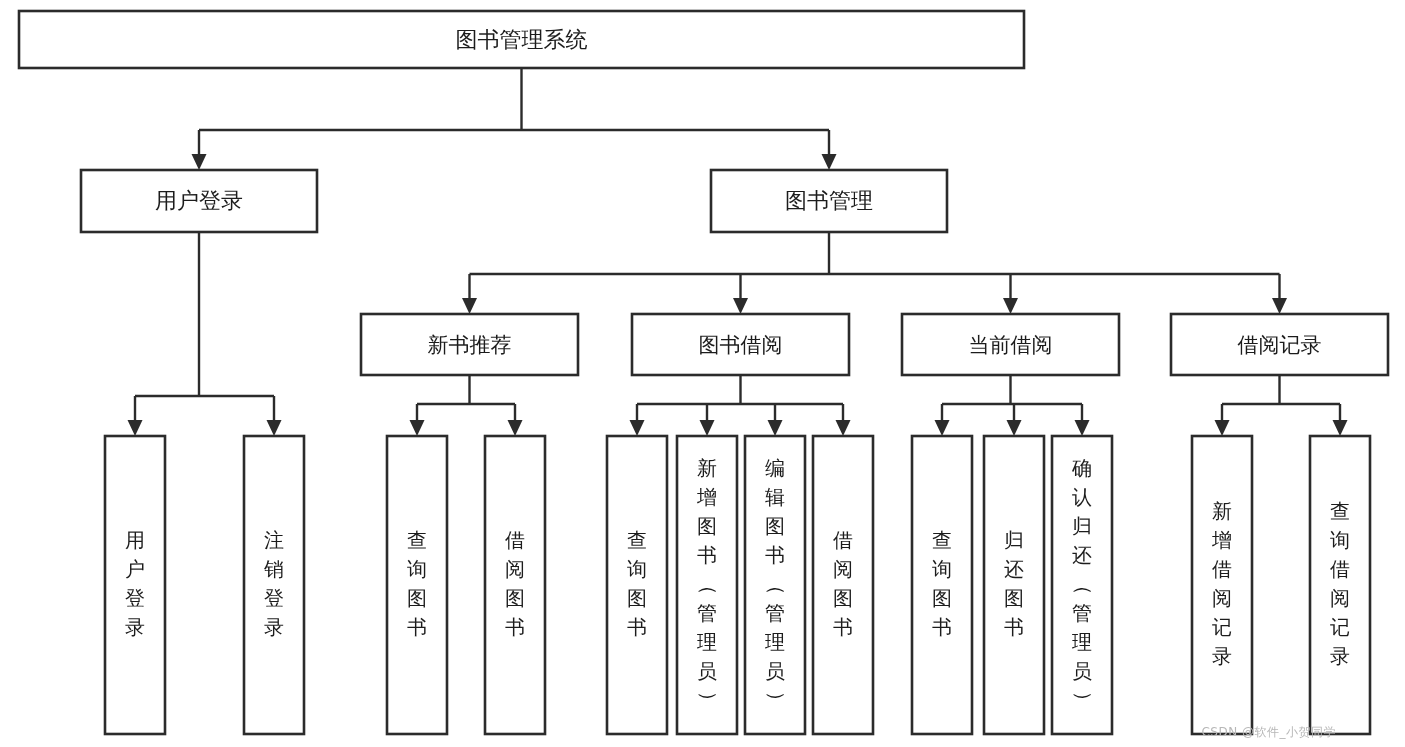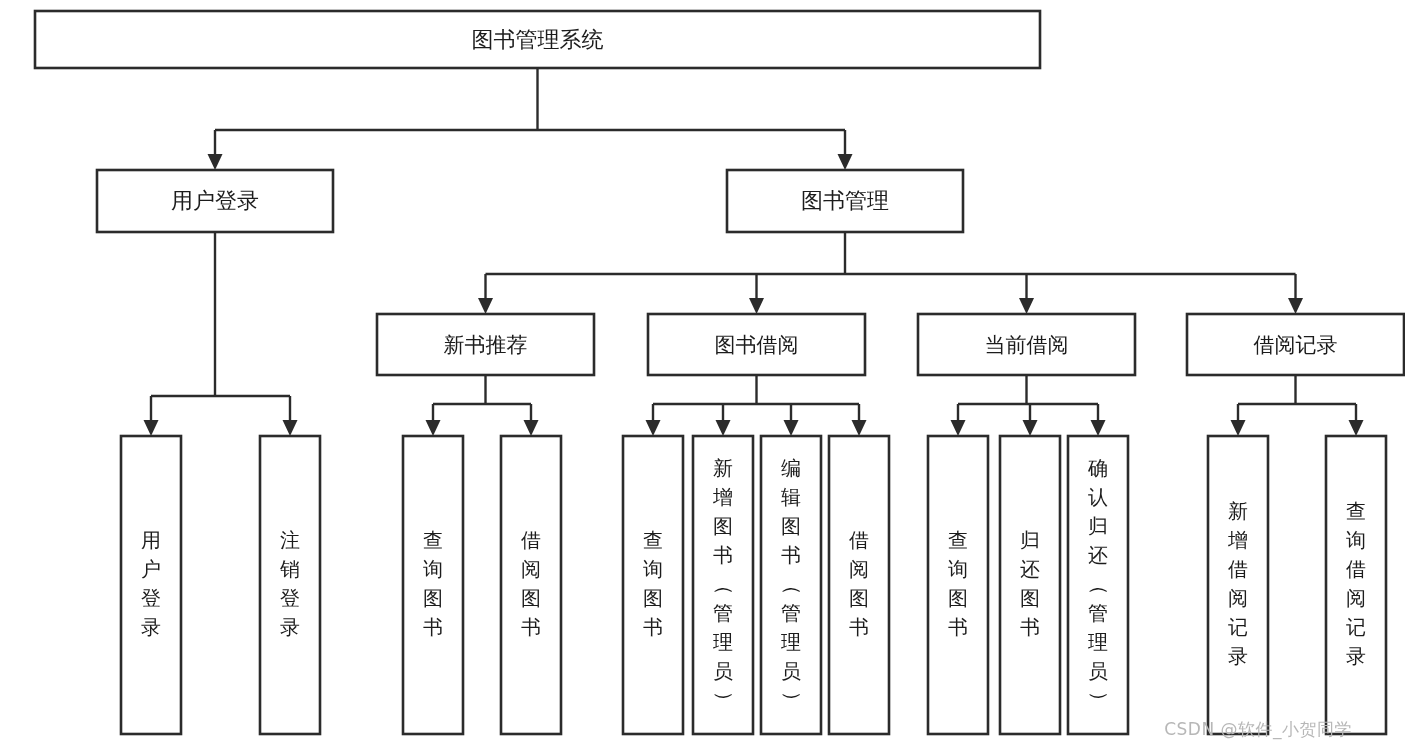--- a/index.html
+++ b/index.html
@@ -9,21 +9,21 @@
   }
   body {
     width: 1405px;
     height: 747px;
     position: relative;
     font-family: "DejaVu Sans", "Liberation Sans", sans-serif;
     overflow: hidden;
   }
   #diagram-root {
     position: absolute;
-    left: 16px;
+    left: 0;
     top: 0;
     width: 1348px;
     height: 747px;
   }
   svg.diagram {
     display: block;
     width: 1405px;
     height: 747px;
   }
   .node-box {
@@ -54,21 +54,21 @@
     font-size: 20px;
     fill: #1c1c1c;
     text-anchor: middle;
     dominant-baseline: middle;
   }
   .watermark {
     position: absolute;
     right: 12px;
     bottom: 6px;
     font-family: "DejaVu Sans", "Liberation Sans", sans-serif;
-    font-size: 17px;
+    font-size: 12px;
     color: #b7b7b7;
     white-space: nowrap;
     letter-spacing: 0.5px;
     text-align: right;
   }
 </style>
 </head>
 <body>
 
 <div id="diagram-root">

